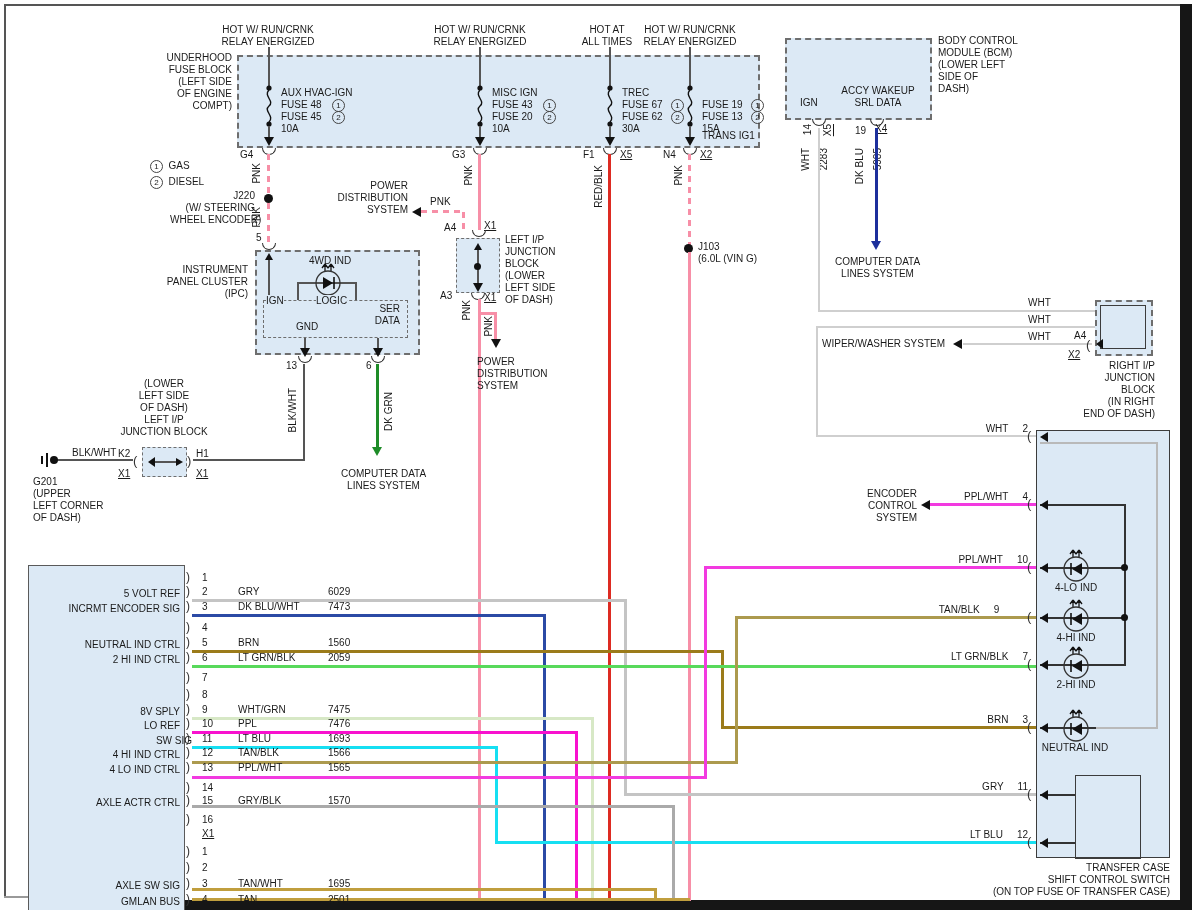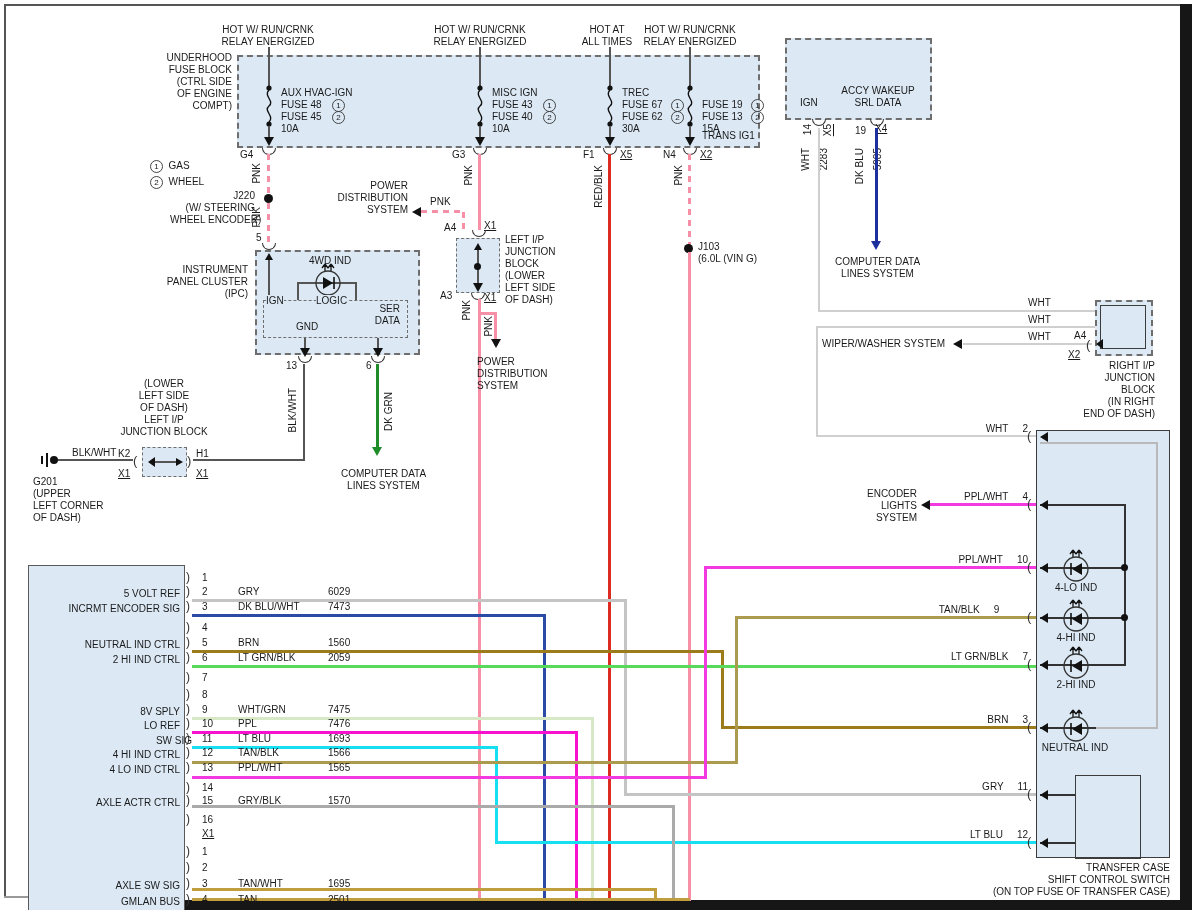--- a/index.html
+++ b/index.html
@@ -57,21 +57,21 @@
   </div>
   <div class="lbl ctr" style="left:635px;top:24px;width:110px;">
     <div>HOT W/ RUN/CRNK</div>
     <div>RELAY ENERGIZED</div>
   </div>
 
   <div class="bluebox" style="left:237px;top:55px;width:523px;height:93px;"></div>
   <div class="lbl ra" style="left:142px;top:52px;width:90px;">
     <div>UNDERHOOD</div>
     <div>FUSE BLOCK</div>
-    <div>(CTRL SIDE</div>
+    <div>(LEFT SIDE</div>
     <div>OF ENGINE</div>
     <div>COMPT)</div>
   </div>
 
   <div class="wire bg-blkwht" style="left:268px;top:47px;width:2px;height:39px;"></div>
   <div class="wire bg-blkwht" style="left:479px;top:47px;width:2px;height:39px;"></div>
   <div class="wire bg-blkwht" style="left:609px;top:47px;width:2px;height:39px;"></div>
   <div class="wire bg-blkwht" style="left:689px;top:47px;width:2px;height:39px;"></div>
 
   <svg style="position:absolute;left:262px;top:84px;" width="14" height="44">
@@ -107,21 +107,21 @@
   <div class="lbl" style="left:281px;top:87px;">AUX HVAC-IGN</div>
   <div class="lbl" style="left:281px;top:99px;">FUSE 48</div>
   <div class="lbl" style="left:332px;top:99px;"><span class="circ">1</span></div>
   <div class="lbl" style="left:281px;top:111px;">FUSE 45</div>
   <div class="lbl" style="left:332px;top:111px;"><span class="circ">2</span></div>
   <div class="lbl" style="left:281px;top:123px;">10A</div>
 
   <div class="lbl" style="left:492px;top:87px;">MISC IGN</div>
   <div class="lbl" style="left:492px;top:99px;">FUSE 43</div>
   <div class="lbl" style="left:543px;top:99px;"><span class="circ">1</span></div>
-  <div class="lbl" style="left:492px;top:111px;">FUSE 40</div>
+  <div class="lbl" style="left:492px;top:111px;">FUSE 20</div>
   <div class="lbl" style="left:543px;top:111px;"><span class="circ">2</span></div>
   <div class="lbl" style="left:492px;top:123px;">10A</div>
 
   <div class="lbl" style="left:622px;top:87px;">TREC</div>
   <div class="lbl" style="left:622px;top:99px;">FUSE 67</div>
   <div class="lbl" style="left:671px;top:99px;"><span class="circ">1</span></div>
   <div class="lbl" style="left:622px;top:111px;">FUSE 62</div>
   <div class="lbl" style="left:671px;top:111px;"><span class="circ">2</span></div>
   <div class="lbl" style="left:622px;top:123px;">30A</div>
 
@@ -137,21 +137,21 @@
   <div class="arc" style="left:603px;top:148px;"></div>
   <div class="arc" style="left:683px;top:148px;"></div>
   <div class="lbl" style="left:240px;top:149px;">G4</div>
   <div class="lbl" style="left:452px;top:149px;">G3</div>
   <div class="lbl" style="left:583px;top:149px;">F1</div>
   <div class="lbl ul" style="left:620px;top:149px;">X5</div>
   <div class="lbl" style="left:663px;top:149px;">N4</div>
   <div class="lbl ul" style="left:700px;top:149px;">X2</div>
 
   <div class="lbl" style="left:150px;top:160px;"><span class="circ">1</span>&nbsp;&nbsp;<span>GAS</span></div>
-  <div class="lbl" style="left:150px;top:176px;"><span class="circ">2</span>&nbsp;&nbsp;<span>WHEEL</span></div>
+  <div class="lbl" style="left:150px;top:176px;"><span class="circ">2</span>&nbsp;&nbsp;<span>DIESEL</span></div>
 
   <div class="wire dv-pnk" style="left:267px;top:154px;width:3px;height:43px;"></div>
   <div class="dot" style="left:264px;top:194px;width:9px;height:9px;"></div>
   <div class="wire dv-pnk" style="left:267px;top:203px;width:3px;height:41px;"></div>
   <div class="vlbl" style="left:251px;top:163px;">PNK</div>
   <div class="vlbl" style="left:251px;top:207px;">PNK</div>
   <div class="lbl ra" style="left:170px;top:190px;width:85px;">
     <div>J220</div>
     <div>(W/ STEERING</div>
     <div>WHEEL ENCODER)</div>
@@ -284,20 +284,27 @@
   <div class="wire dv-pnk" style="left:688px;top:154px;width:3px;height:92px;"></div>
   <div class="dot" style="left:684px;top:244px;width:9px;height:9px;"></div>
   <div class="wire bg-pnk" style="left:688px;top:252px;width:3px;height:649px;"></div>
   <div class="vlbl" style="left:673px;top:165px;">PNK</div>
   <div class="lbl" style="left:698px;top:241px;">
     <div>J103</div>
     <div>(6.0L (VIN G)</div>
   </div>
 
   <div class="bluebox" style="left:785px;top:38px;width:147px;height:82px;"></div>
+  <div class="lbl" style="left:938px;top:35px;">
+    <div>BODY CONTROL</div>
+    <div>MODULE (BCM)</div>
+    <div>(LOWER LEFT</div>
+    <div>SIDE OF</div>
+    <div>DASH)</div>
+  </div>
   <div class="lbl" style="left:800px;top:97px;">IGN</div>
   <div class="lbl ctr" style="left:838px;top:85px;width:80px;">
     <div>ACCY WAKEUP</div>
     <div>SRL DATA</div>
   </div>
   <div class="arc" style="left:812px;top:119px;"></div>
   <div class="arc" style="left:870px;top:119px;"></div>
   <div class="vlbl" style="left:802px;top:124px;">14</div>
   <div class="vlbl ul" style="left:822px;top:124px;">X5</div>
   <div class="lbl" style="left:855px;top:125px;">19</div>
@@ -334,21 +341,21 @@
   <div class="lbl ra" style="left:1055px;top:360px;width:100px;">
     <div>RIGHT I/P</div>
     <div>JUNCTION</div>
     <div>BLOCK</div>
     <div>(IN RIGHT</div>
     <div>END OF DASH)</div>
   </div>
 
   <div class="lbl ra" style="left:837px;top:488px;width:80px;">
     <div>ENCODER</div>
-    <div>LIGHTS</div>
+    <div>CONTROL</div>
     <div>SYSTEM</div>
   </div>
   <div class="arrl" style="left:921px;top:500px;"></div>
   <div class="wire bg-pplwht" style="left:930px;top:503px;width:106px;height:3px;"></div>
 
   <div class="solidbox" style="left:1036px;top:430px;width:134px;height:428px;"></div>
   <div class="wire bg-innergrey" style="left:1040px;top:442px;width:118px;height:2px;"></div>
   <div class="wire bg-innergrey" style="left:1156px;top:442px;width:2px;height:287px;"></div>
   <div class="wire bg-innergrey" style="left:1094px;top:727px;width:64px;height:2px;"></div>
   <div class="wire bg-dark" style="left:1040px;top:504px;width:86px;height:2px;"></div>

